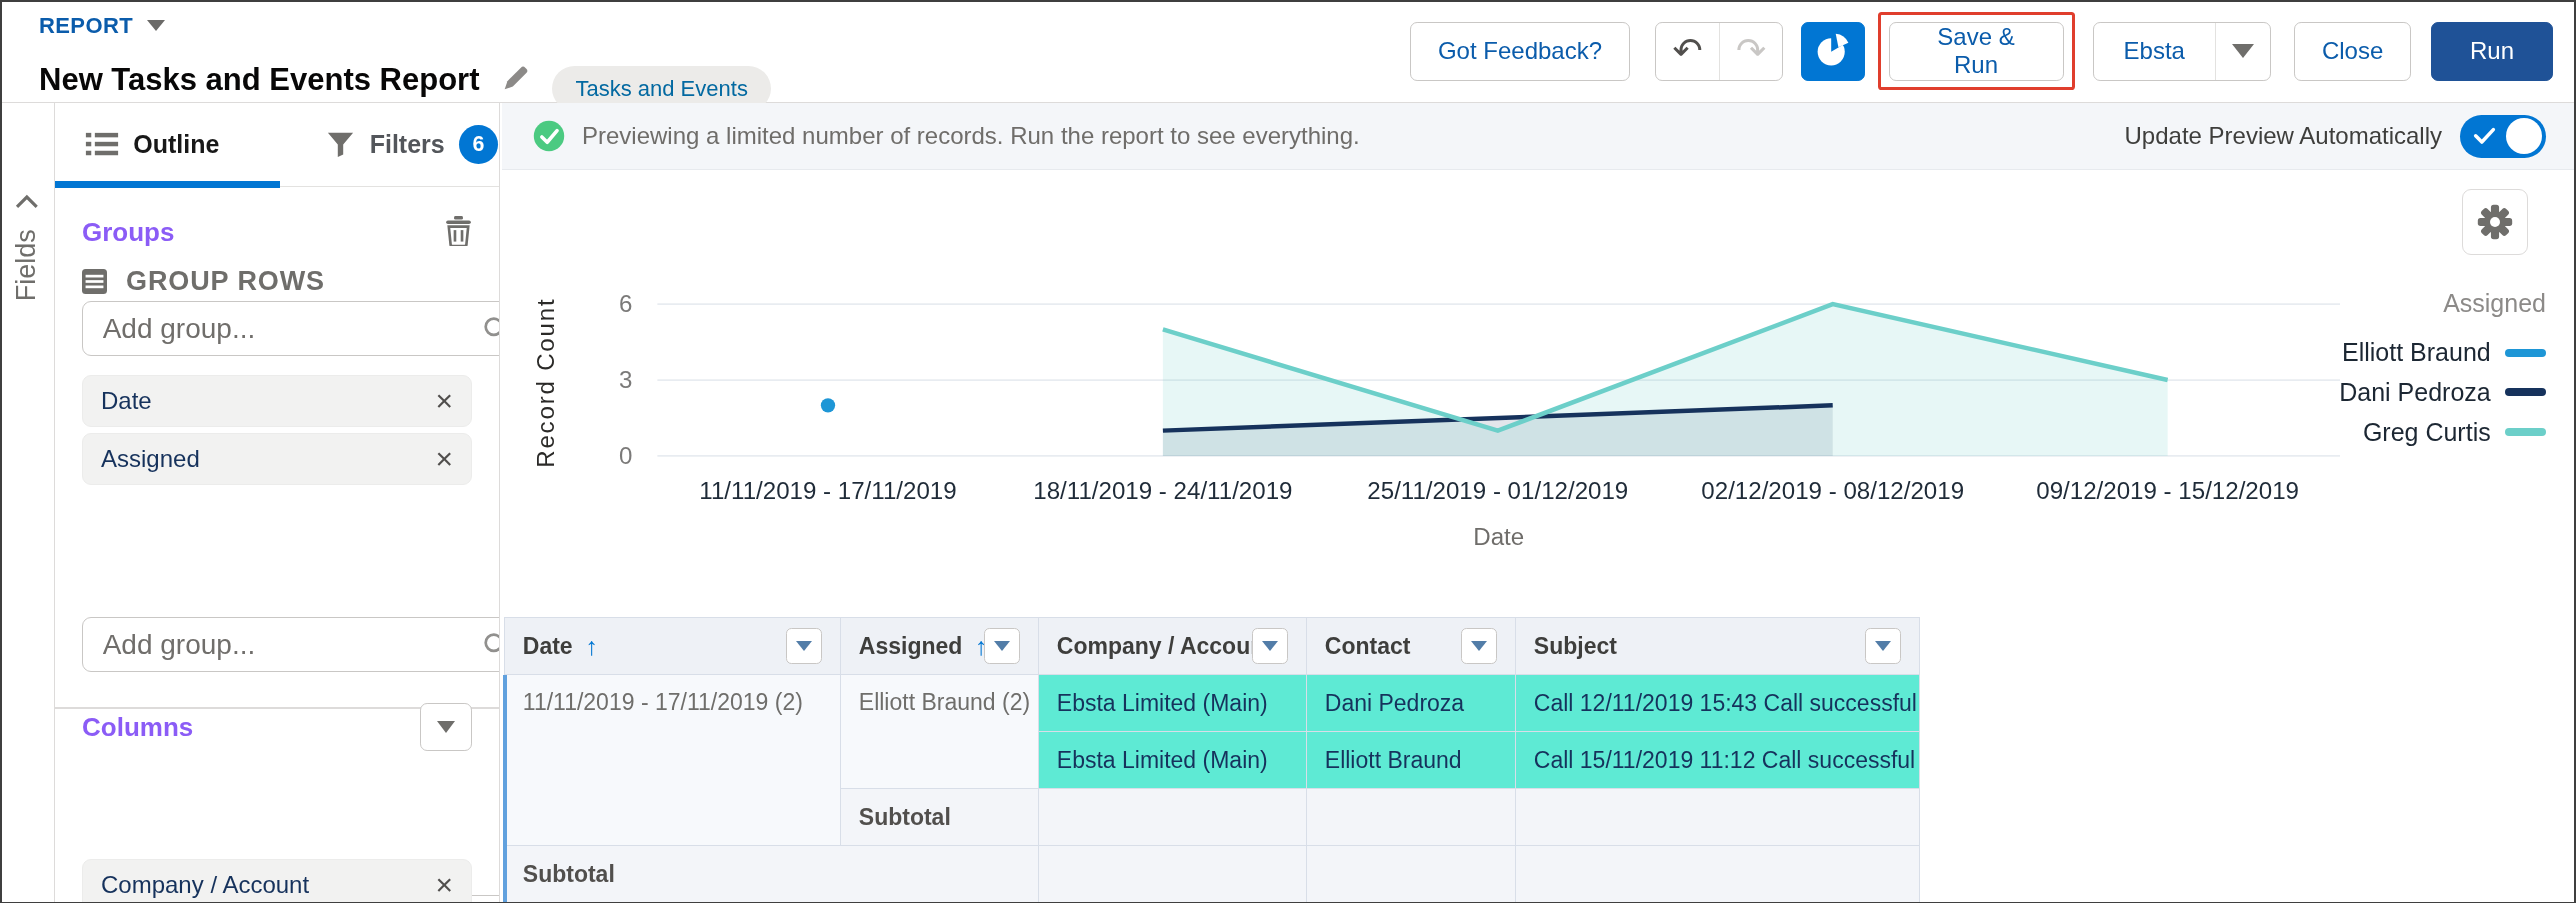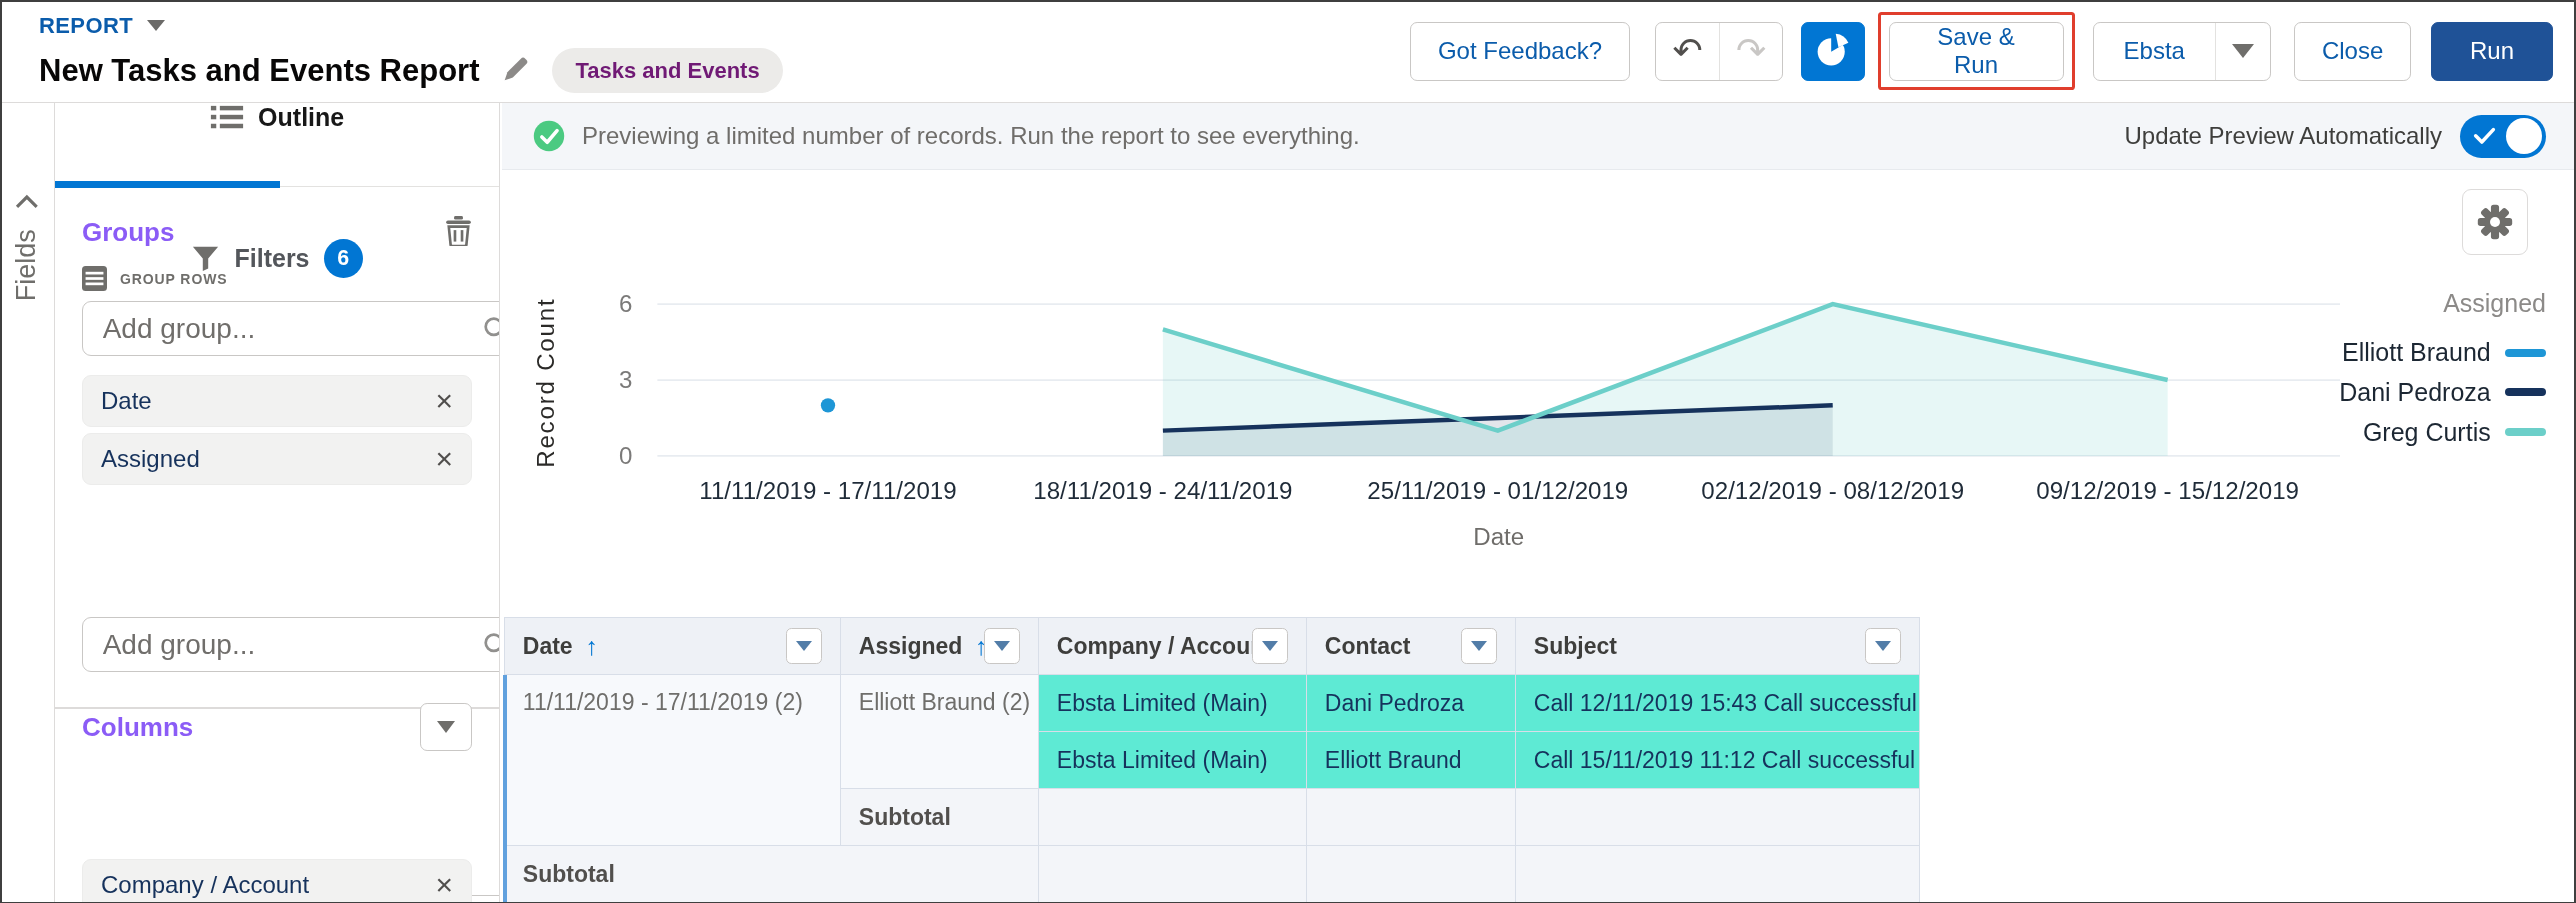--- a/index.html
+++ b/index.html
@@ -8,21 +8,21 @@
   .frame { position:absolute; inset:0; border:2.7px solid #3f3f3f; pointer-events:none; z-index:999; }
 
   
   #app-header { position:absolute; left:0; top:0; width:2576px; height:103px; background:#fff; border-bottom:1.8px solid #dddbda; }
   .title-block { position:absolute; left:39px; top:10.7px; }
   .report-row { display:flex; align-items:center; gap:14.3px; height:30px; }
   .report-label { font-size:22px; font-weight:bold; color:#0b5cab; letter-spacing:0.4px; }
   .tri-down { width:0; height:0; border-left:9.8px solid transparent; border-right:9.8px solid transparent; border-top:11.6px solid #6b6a68; }
   .title-row { margin-top:7.1px; display:flex; align-items:center; gap:23px; }
   .page-title { font-size:31px; font-weight:bold; color:#080707; }
-  .badge-pill { background:#ecebe9; border-radius:25px; padding:9.8px 23px; font-size:22px; font-weight:bold; color:#701a75; }
+  .badge-pill { background:#ecebe9; border-radius:25px; padding:9.8px 23px; font-size:22px; font-weight:normal; color:#0369a1;margin-top:18px; }
   .actions { position:absolute; right:23px; top:18px; height:66px; display:flex; align-items:center; }
   .btn { height:59px; background:#fff; border:1.8px solid #c9c7c5; border-radius:7.1px; color:#0b5cab; font-size:24px; display:flex; align-items:center; justify-content:center; padding:0 27px; }
   .btn-group { display:flex; height:59px; border:1.8px solid #c9c7c5; border-radius:7.1px; overflow:hidden; margin-left:25px; background:#fff; }
   .btn-seg { width:63px; display:flex; align-items:center; justify-content:center; font-size:36px; color:#514f4d; }
   .btn-seg + .btn-seg { border-left:1.8px solid #e3e2e0; color:#c9c7c5; }
   .chart-btn { width:64px; height:59px; margin-left:18px; background:#0176d3; border:1.8px solid #0176d3; border-radius:7.1px; display:flex; align-items:center; justify-content:center; }
   .red-wrap { margin-left:12.5px; border:3.6px solid #e03e2d; border-radius:3.6px; padding:6.3px 8px; }
   .save-split { display:flex; height:59px; border:1.8px solid #c9c7c5; border-radius:7.1px; overflow:hidden; margin-left:18px; background:#fff; }
   .save-main { padding:0 30px; display:flex; align-items:center; color:#0b5cab; font-size:24px; }
   .save-caret { width:55px; border-left:1.8px solid #e3e2e0; display:flex; align-items:center; justify-content:center; }
@@ -30,28 +30,28 @@
   .run-btn { margin-left:19.7px; background:#1f5297; border-color:#1f5297; color:#fff; padding:0 38px; }
   .close-btn { margin-left:23px; }
 
   
   #fields-rail { position:absolute; left:0; top:103px; width:55px; height:801px; background:#fff; border-right:1.8px solid #dddbda; }
   .vlabel { position:absolute; left:0; top:27px; width:54px; height:232px; display:flex; align-items:center; justify-content:center; }
   .vlabel-inner { transform:rotate(-90deg); white-space:nowrap; display:flex; align-items:center; gap:18px; font-size:27px; color:#6f6e6b; }
 
   
   #sidebar { position:absolute; left:55px; top:103px; width:445px; height:801px; background:#fff; border-right:1.8px solid #dddbda; overflow:hidden; }
-  .tabs { position:absolute; left:0; top:0; width:100%; height:84px; border-bottom:1.8px solid #e3e2e0; display:flex; align-items:center; padding:0 30px; gap:107px;flex-direction:column; }
+  .tabs { position:absolute; left:0; top:0; width:100%; height:84px; border-bottom:1.8px solid #e3e2e0; display:flex; align-items:center; padding:0 30px; gap:107px; }
   .tab { display:flex; align-items:center; gap:14.3px; font-size:25px; font-weight:bold; color:#53565b; }
   .tab-underline { position:absolute; left:0; bottom:-1.8px; width:225px; height:7.1px; background:#0176d3; }
   .filters-badge { min-width:39px; height:39px; background:#0176d3; border-radius:19.7px; color:#fff; font-size:21.4px; font-weight:bold; display:flex; align-items:center; justify-content:center; padding:0 7.1px; }
   .side-abs { position:absolute; left:27px; right:27px; }
   .sec-title-row { display:flex; justify-content:space-between; align-items:center; }
   .sec-title { font-size:26px; font-weight:bold; color:#8b5cf6; }
-  .subhead { display:flex; align-items:center; gap:13px; font-size:14px; letter-spacing:0.9px; color:#6f6e6b; font-weight:bold; }
+  .subhead { display:flex; align-items:center; gap:19px; font-size:27px; letter-spacing:0.9px; color:#6f6e6b; font-weight:bold; }
   .search-wrap { position:relative; }
   .search-wrap input { width:100%; height:55px; border:1.8px solid #c9c7c5; border-radius:9px; font-size:28px; font-family:inherit; color:#3e3e3c; padding:0 57px 0 19.7px; background:#fff; }
   .search-wrap input::placeholder { color:#706e6b; }
   .search-ico { position:absolute; right:16px; top:15px; }
   .pill { height:52px; background:#f2f2f1; border:0.9px solid #ececeb; border-radius:9px; display:flex; align-items:center; justify-content:space-between; padding:0 18px; }
   .pill-label { font-size:24px; color:#16325c; }
   .pill-x { font-size:30px; color:#514f4d; line-height:1; }
   .hdiv { position:absolute; left:0; right:0; height:1.8px; background:#dddbda; }
   .menu-btn { width:52px; height:48px; border:1.8px solid #c9c7c5; border-radius:7.1px; background:#fff; display:flex; align-items:center; justify-content:center; }
   .caret-md { width:0; height:0; border-left:9.8px solid transparent; border-right:9.8px solid transparent; border-top:12.5px solid #6f6e6b; }

